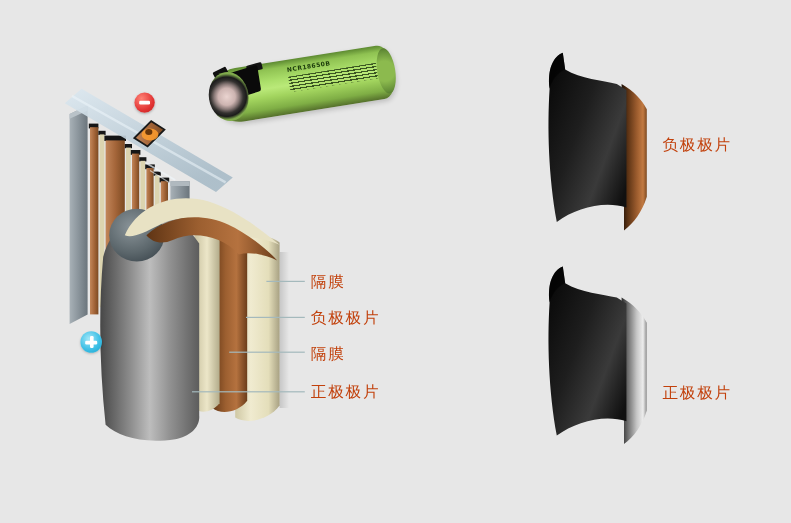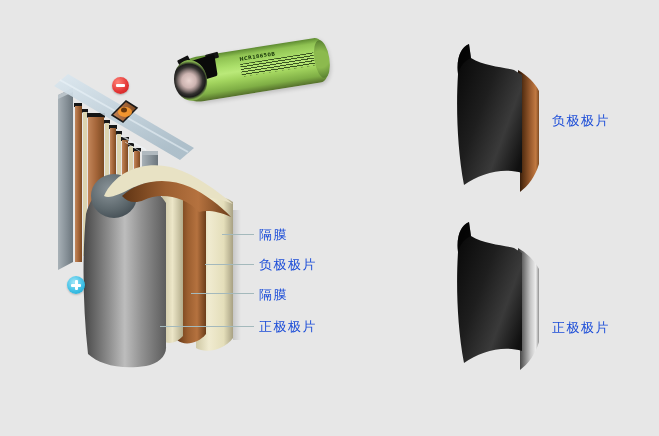--- a/index.html
+++ b/index.html
@@ -1,20 +1,20 @@
 <!DOCTYPE html>
 <html><head>
 <meta charset="utf-8">
 <style>
   html,body{margin:0;padding:0;background:#cfcfcf;font-family:"DejaVu Sans",sans-serif;}
   .scene{position:relative;width:659px;height:436px;background:#e7e7e7;overflow:hidden;}
   .scene svg{position:absolute;left:0;top:0;}
 
   
-  .layer-label{position:absolute;font-size:13px;color:#1d4ed8;letter-spacing:1.5px;white-space:nowrap;}
+  .layer-label{position:absolute;font-size:13px;color:#c2410c;letter-spacing:1.5px;white-space:nowrap;}
   .leader{position:absolute;height:1px;background:#a4b9bc;}
 
   
   .badge{position:absolute;border-radius:50%;display:flex;align-items:center;justify-content:center;}
   .badge-minus{left:112px;top:77px;width:17px;height:17px;
     background:radial-gradient(circle at 35% 30%,#ff8276,#e23434 60%,#bf1f1f);
     box-shadow:0 1px 2px rgba(0,0,0,.25);}
   .badge-minus .bar{width:9px;height:3px;background:#fff;border-radius:1px;}
   .badge-plus{left:67px;top:276px;width:18px;height:18px;
     background:radial-gradient(circle at 40% 35%,#a4e7f8,#3fc0e6 55%,#18a2cc);

